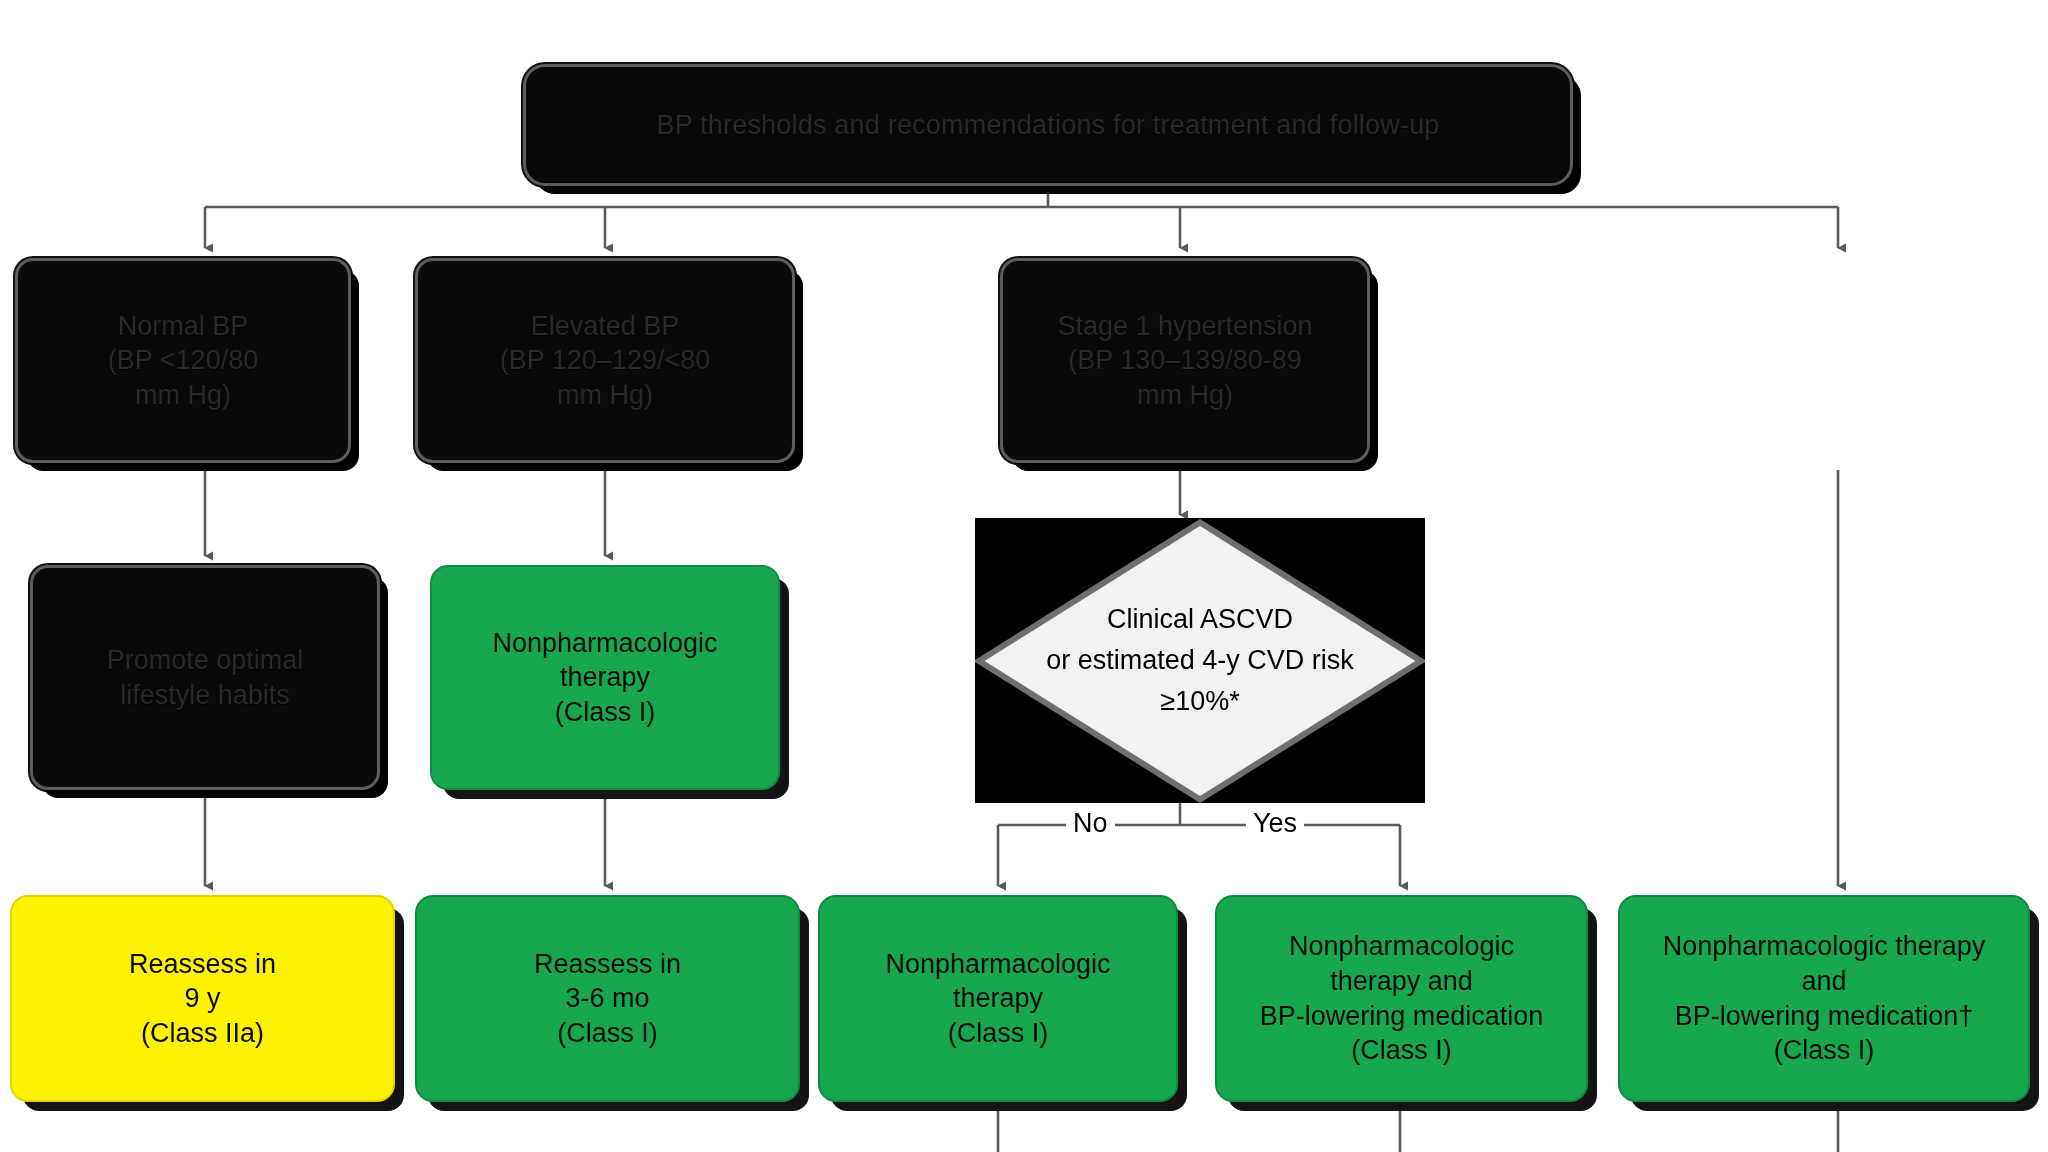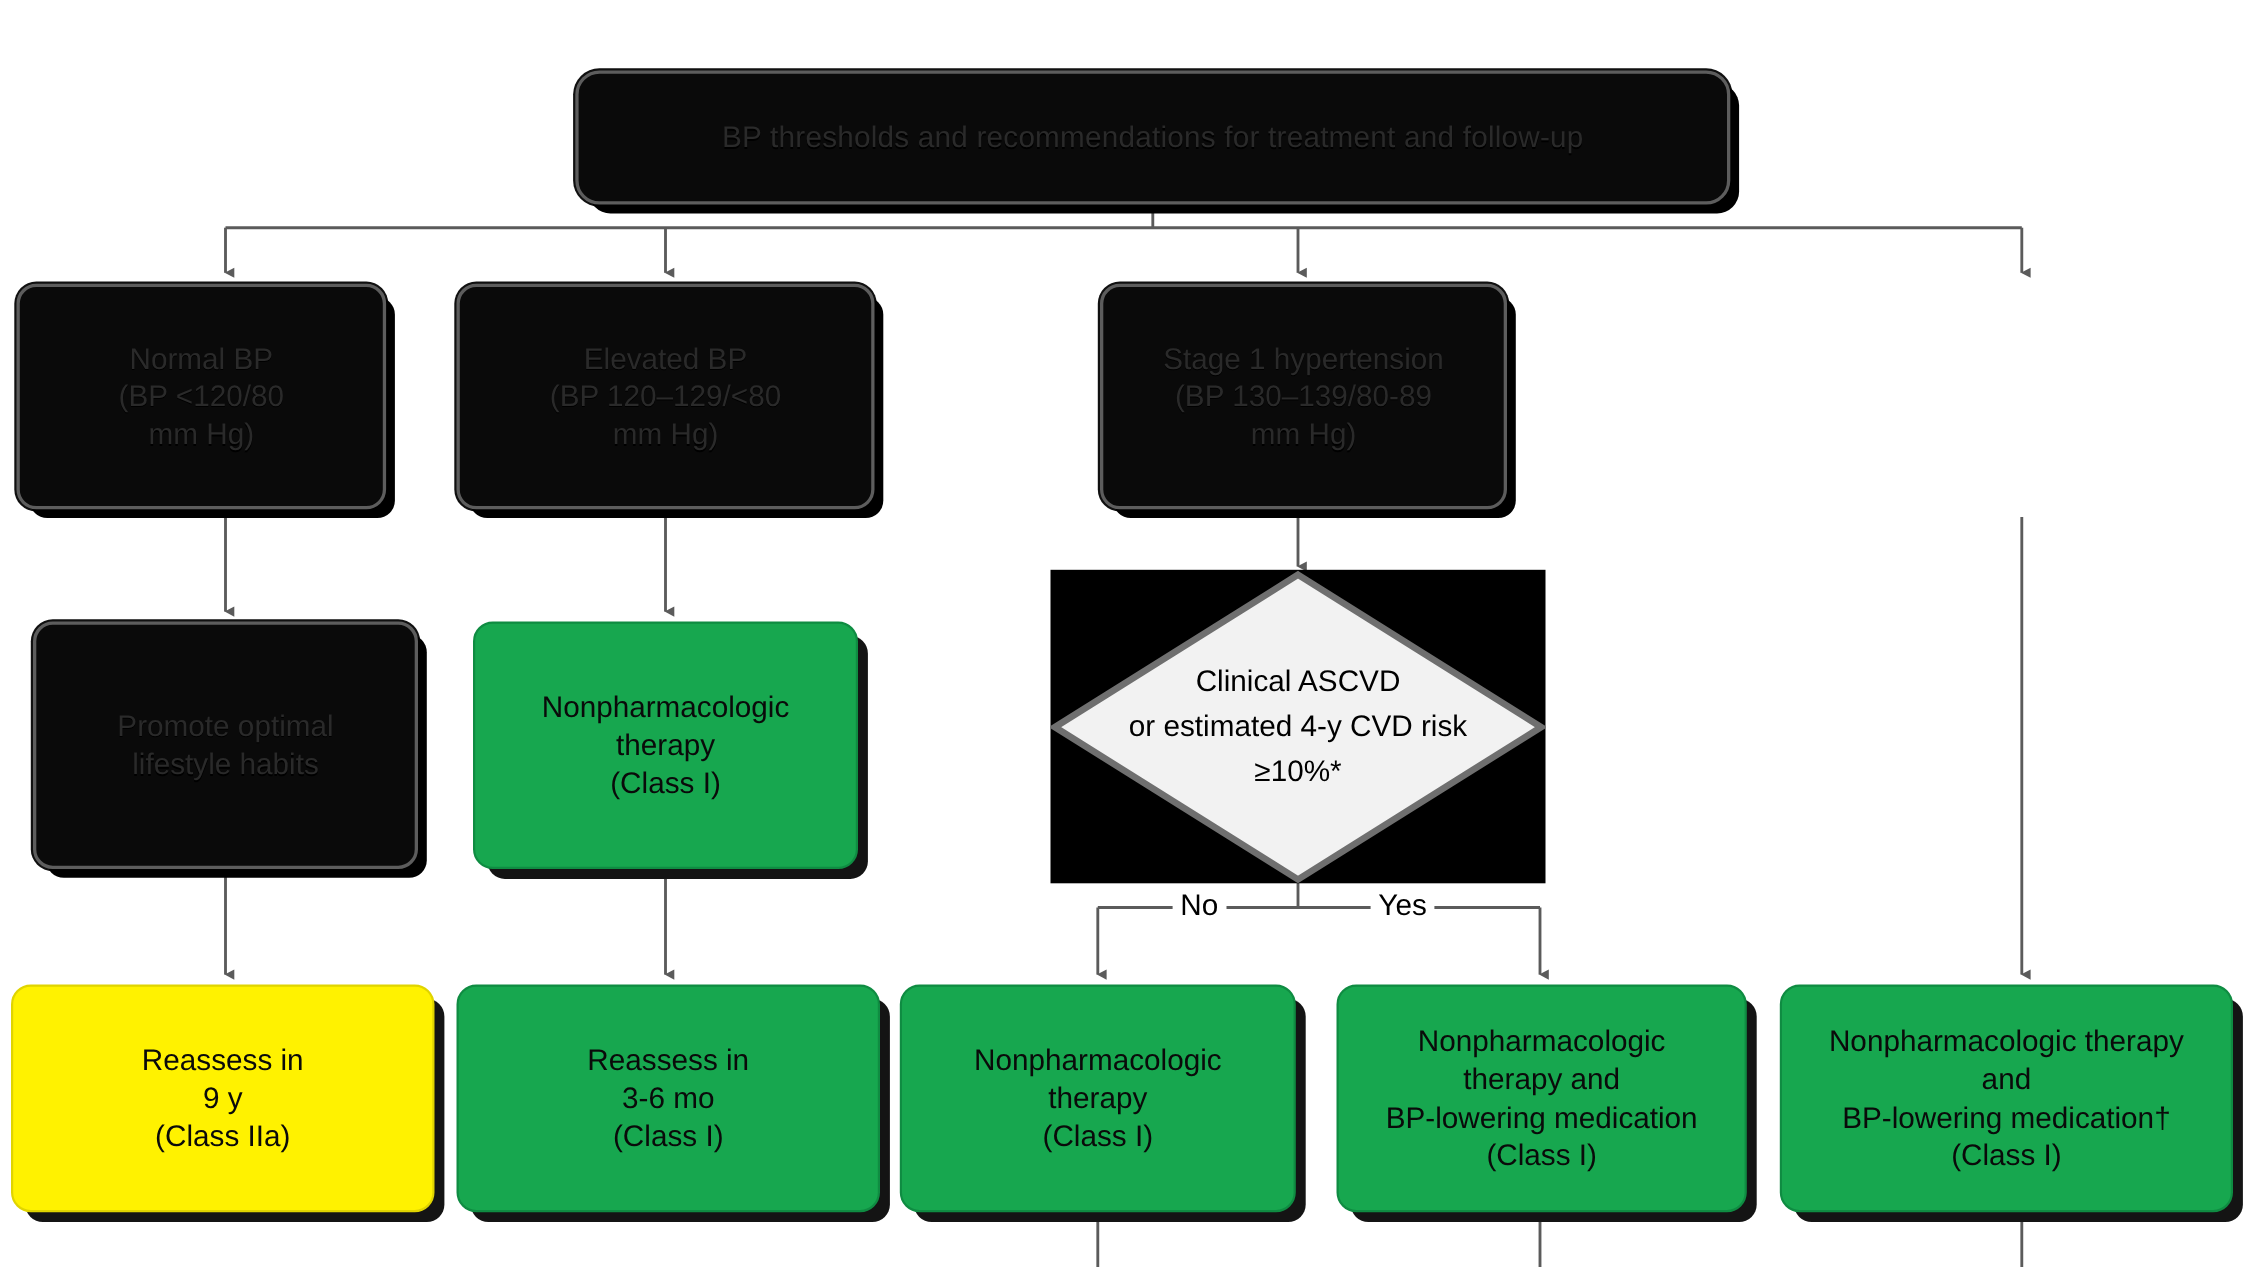--- a/index.html
+++ b/index.html
@@ -54,21 +54,21 @@
   }
 
   .t-title{font-size:27px;letter-spacing:.2px;}
   .t-head{font-size:27px;}
   .t-body{font-size:27px;}
   .t-bold{font-weight:bold;font-size:29px;}
 
   
   #decision-wrap{
     position:absolute;background:#000;
-    display:flex;align-items:center;justify-content:center;
+    display:flex;align-items:center;justify-content:center;margin-left:20px;
   }
   #decision-diamond{
     position:absolute;left:50%;top:50%;transform:translate(-50%,-50%) ;
     width:100%;height:100%;
   }
   #decision-diamond svg{display:block;width:100%;height:100%;}
   #decision-text{
     position:relative;z-index:2;text-align:center;color:#000;
     font-size:27px;line-height:1.52;width:88%;
   }

